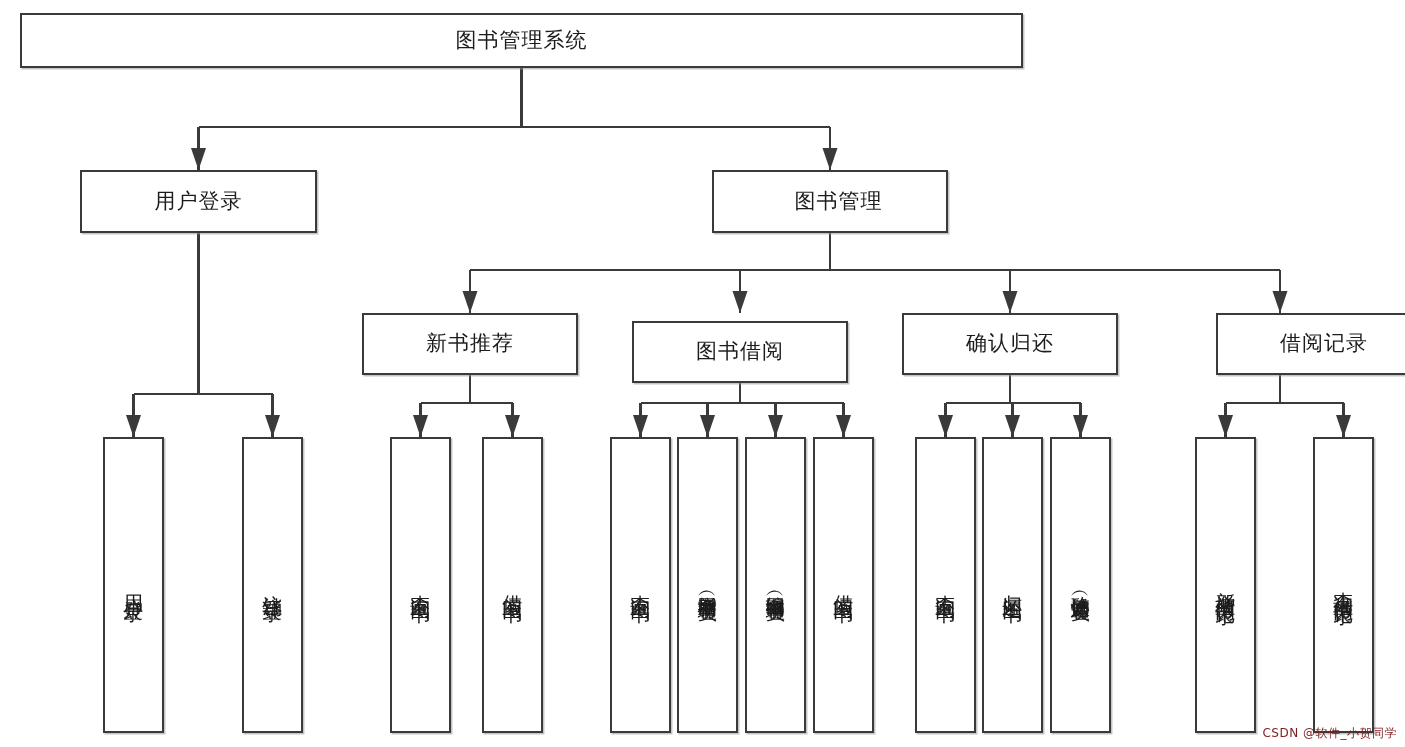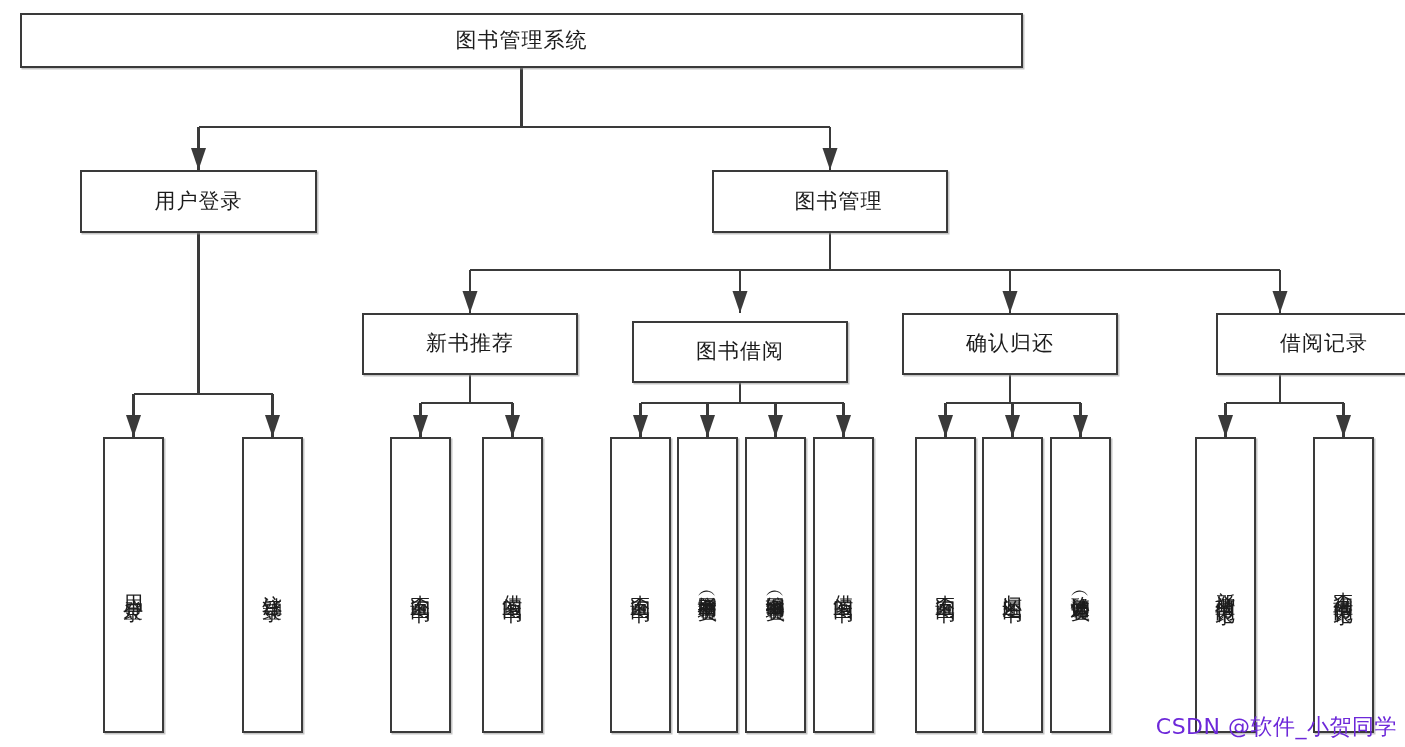--- a/index.html
+++ b/index.html
@@ -53,22 +53,22 @@
     font-size: 19px;
     letter-spacing: 1px;
   }
   .node .label {
     display: block;
   }
   #watermark {
     position: absolute;
     right: 8px;
     bottom: 5px;
-    font-size: 22px;
-    color: #6d28d9;
+    font-size: 12px;
+    color: #7f1d1d;
     letter-spacing: 0.5px;
     white-space: nowrap;
     pointer-events: none;
   }
 </style>
 </head>
 <body>
 
 <div id="canvas">
   <svg id="edges" viewBox="0 0 1405 747" xmlns="http://www.w3.org/2000/svg">

